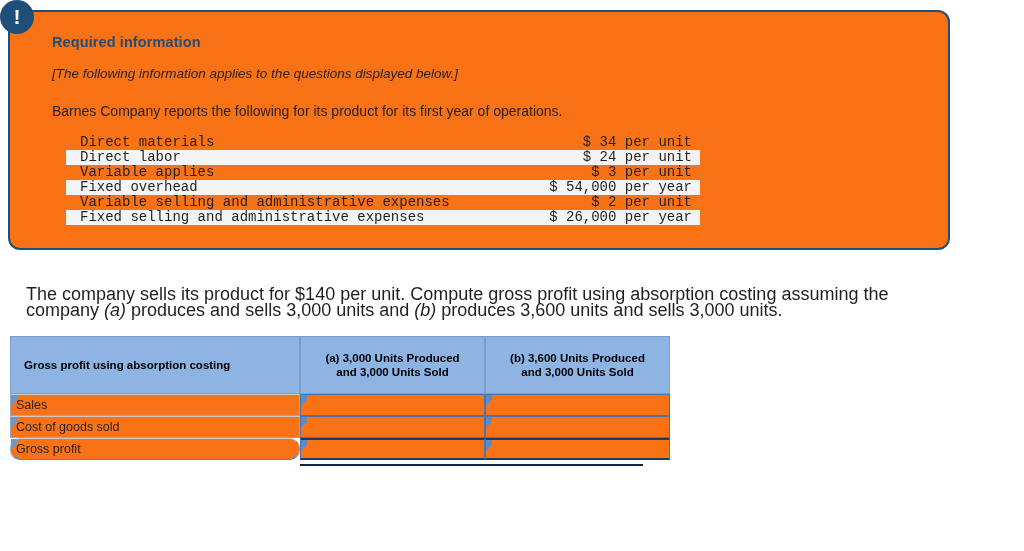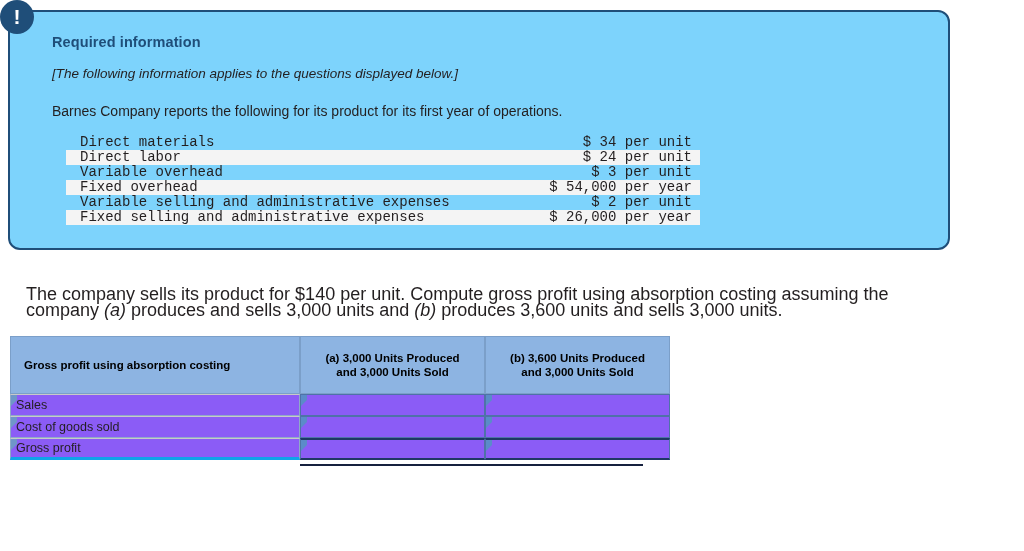--- a/index.html
+++ b/index.html
@@ -19,21 +19,21 @@
   
   #info-panel {
     position: absolute;
     left: 8px;
     top: 10px;
     width: 942px;
     height: 240px;
     box-sizing: border-box;
     border: 2px solid #1f4e79;
     border-radius: 12px;
-    background: #7dd3fc;
+    background: #f97316;
   }
 
   #alert-badge {
     position: absolute;
     left: 0px;
     top: 0px;
     width: 34px;
     height: 34px;
     border-radius: 50%;
     background: #1f4e79;
@@ -148,21 +148,21 @@
   #answer-table th.hdr-col {
     text-align: center;
     width: 185px;
     line-height: 14px;
     padding: 0 4px;
   }
 
   #answer-table td {
     height: 22px;
     box-sizing: border-box;
-    background: #8b5cf6;
+    background: #f97316;
     position: relative;
   }
 
   td.row-label {
     border: 1px solid #8fa9c9;
     border-top: 1px solid #c9c9c9;
     font-size: 12.5px;
     color: #231f20;
     padding-left: 5px;
     vertical-align: middle;
@@ -173,21 +173,22 @@
     vertical-align: middle;
   }
 
   
   tr.total-row td.input-cell {
     border-top: 2px solid #1f3864;
     border-bottom: 2px solid #1f3864;
   }
   tr.total-row td.row-label {
     border-top: 1px solid #c9c9c9;
-    border-bottom: 3px solid #0ea5e9;
+    border-bottom: 1px solid #0ea5e9;
+    border-radius: 10px;
   }
 
   
   .cell-marker {
     position: absolute;
     left: 0;
     top: 0;
     width: 0;
     height: 0;
     border-left: 6px solid #5b8bc9;
@@ -227,21 +228,21 @@
       <tbody>
         <tr>
           <td class="cost-label">Direct materials</td>
           <td class="cost-value">$ 34 per unit</td>
         </tr>
         <tr class="striped">
           <td class="cost-label">Direct labor</td>
           <td class="cost-value">$ 24 per unit</td>
         </tr>
         <tr>
-          <td class="cost-label">Variable overhead</td>
+          <td class="cost-label">Variable applies</td>
           <td class="cost-value">$ 3 per unit</td>
         </tr>
         <tr class="striped">
           <td class="cost-label">Fixed overhead</td>
           <td class="cost-value">$ 54,000 per year</td>
         </tr>
         <tr>
           <td class="cost-label">Variable selling and administrative expenses</td>
           <td class="cost-value">$ 2 per unit</td>
         </tr>

